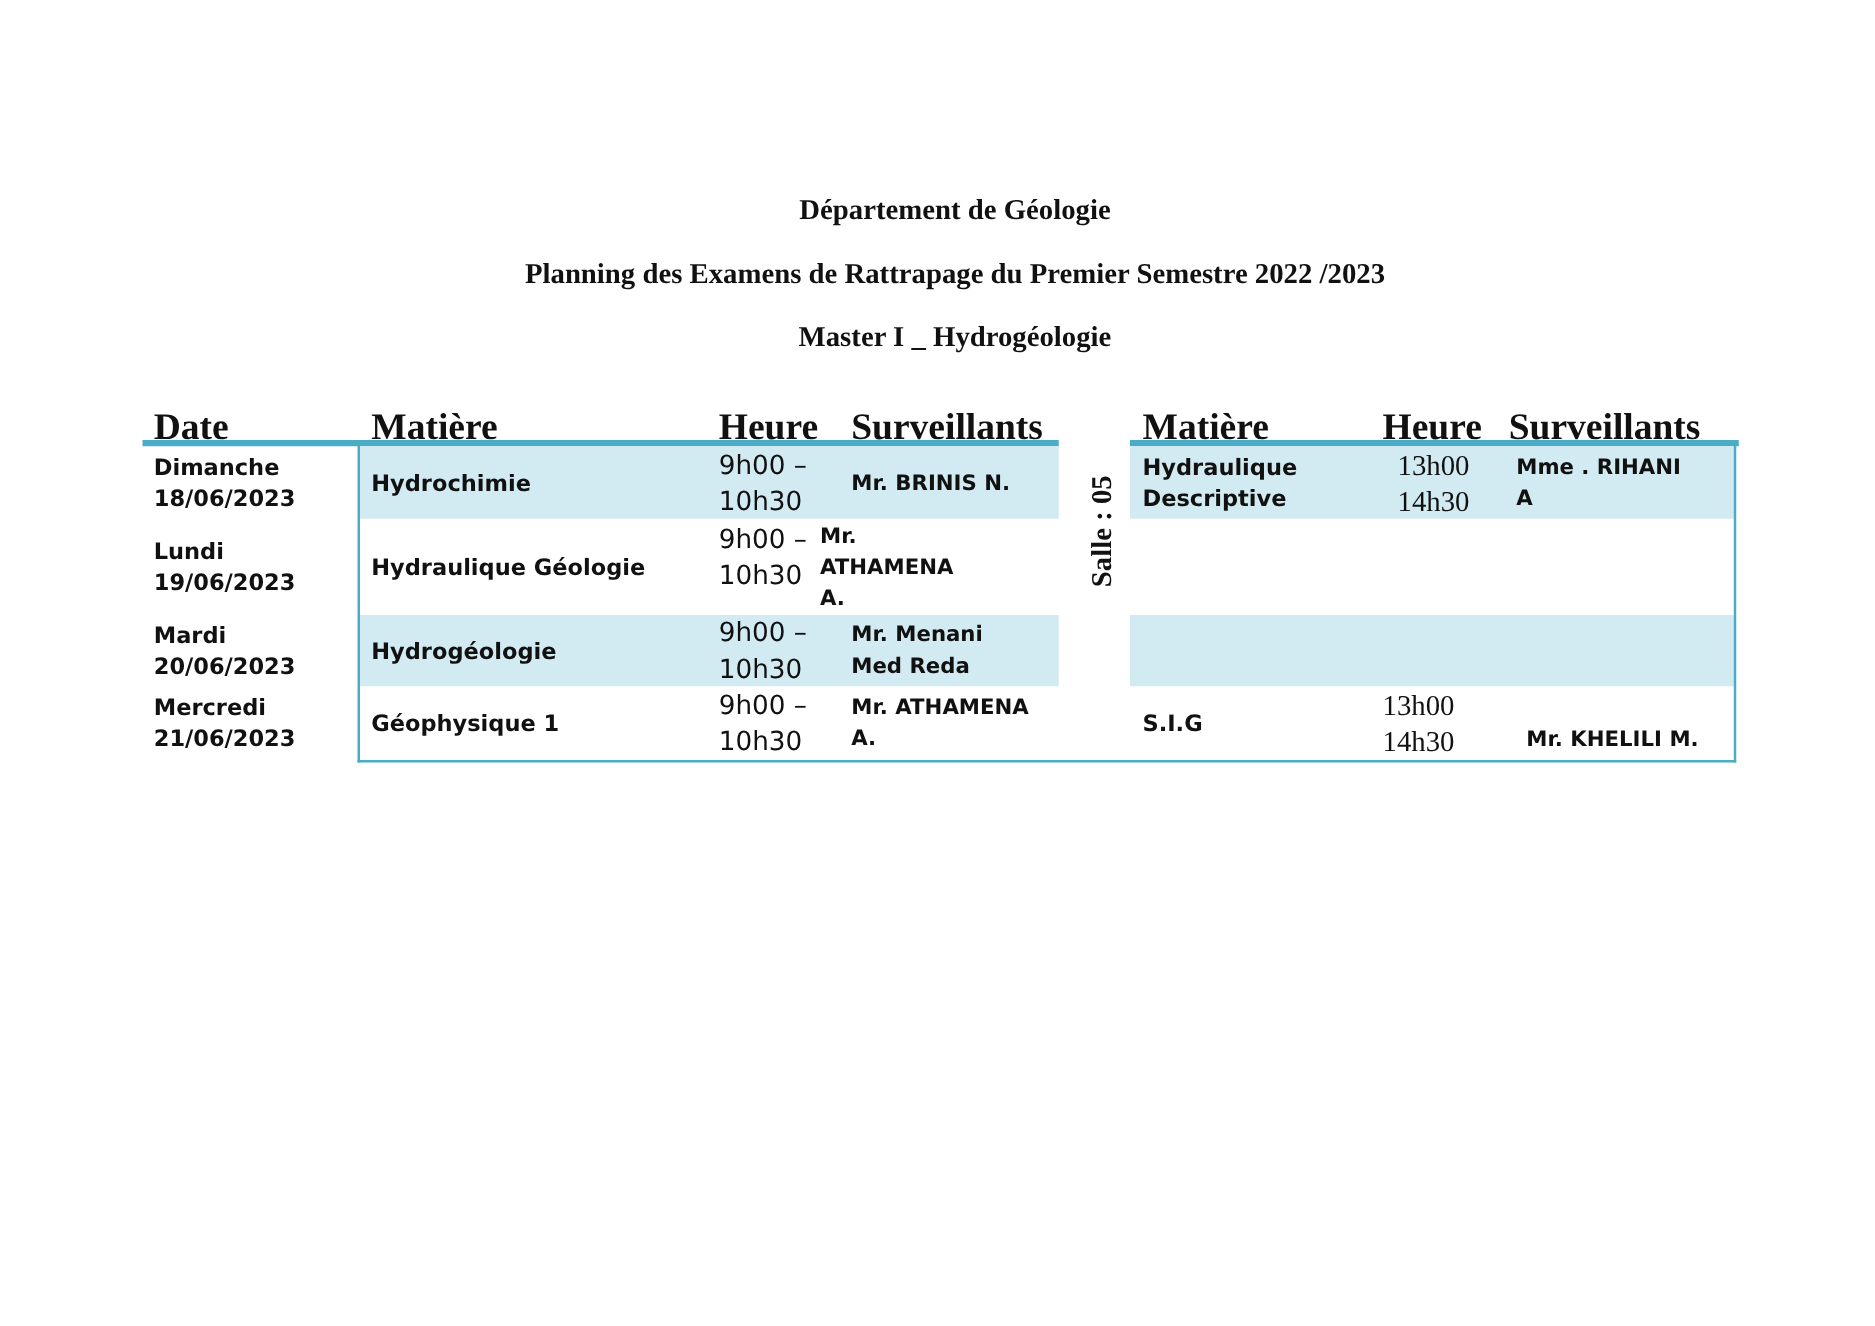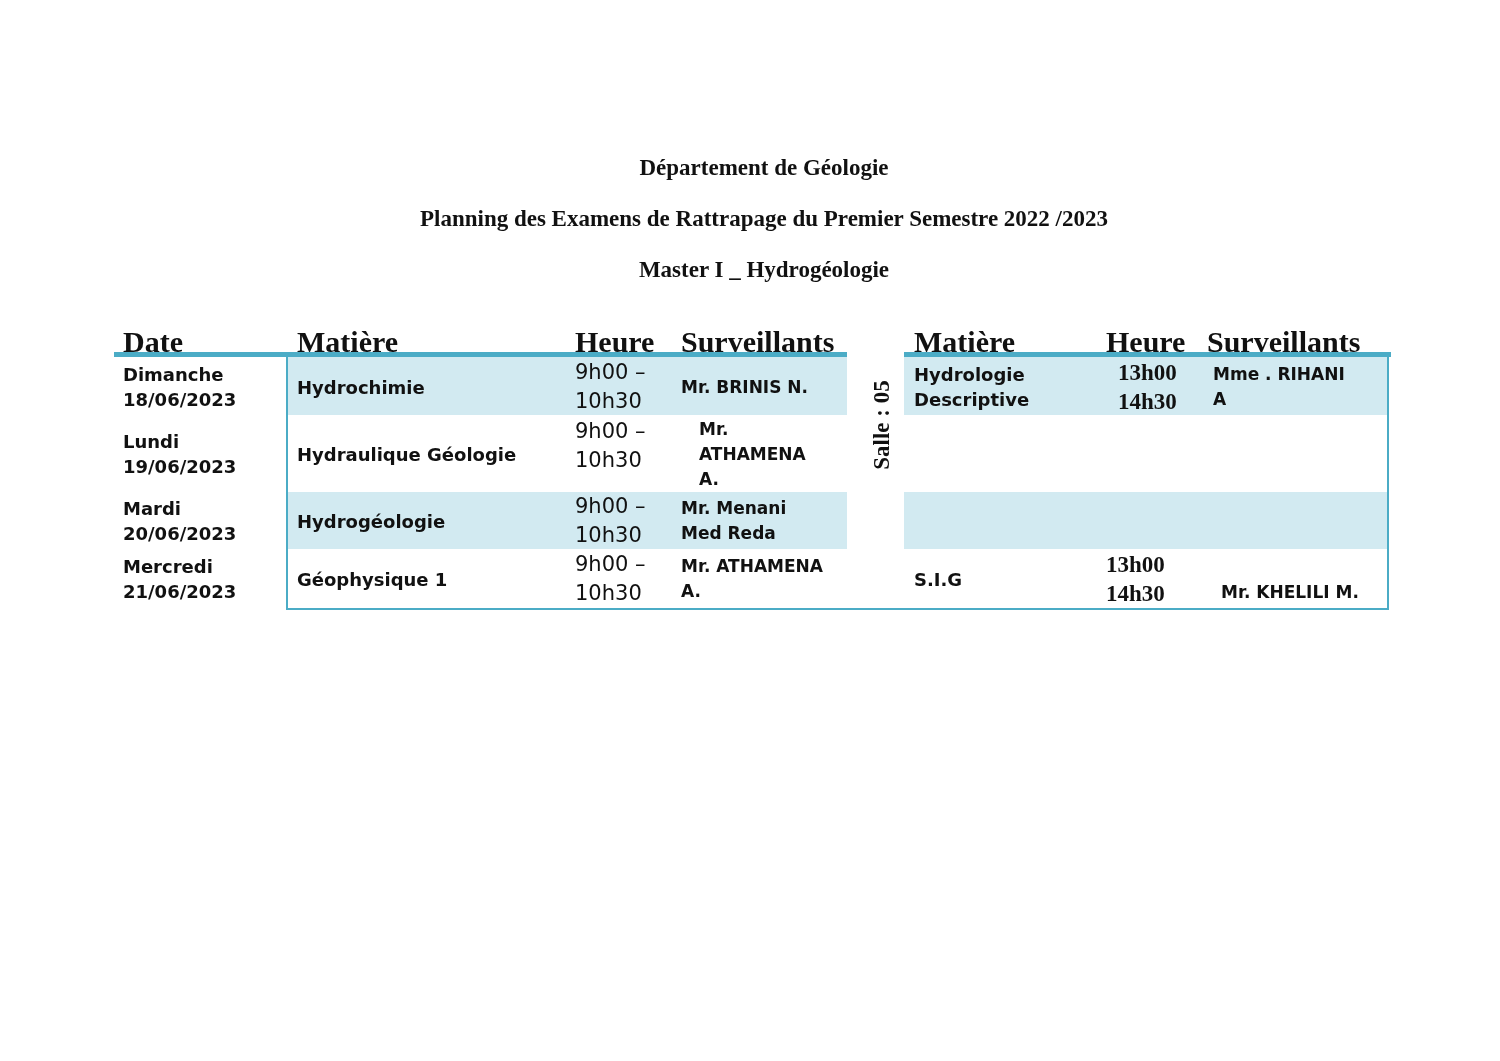--- a/index.html
+++ b/index.html
@@ -40,21 +40,21 @@
     .cell {
       position: absolute; display: flex; align-items: center;
       font-family: "DejaVu Sans", sans-serif; font-weight: bold; font-size: 17px; line-height: 25px; color: #111;
     }
     .cell.date { font-size: 18px; }
     .cell.mat  { font-size: 18px; }
     .cell.time {
       font-family: "DejaVu Sans", sans-serif; font-weight: normal; font-size: 21px; line-height: 29px;
     }
     .cell.time2 {
-      font-family: "Liberation Serif", serif; font-weight: bold; font-size: 23px; line-height: 29px;
+      font-family: "Liberation Serif", serif; font-weight: normal; font-size: 23px; line-height: 29px;
     }
     .cell.surv { font-size: 17px; line-height: 25px; }
     .cell .txt { white-space: pre-line; }
 
     .salle {
       position: absolute; left: 862px; top: 360px; width: 40px; height: 130px;
       display: flex; align-items: center; justify-content: center;
     }
     .salle span {
       display: inline-block; transform: rotate(-90deg); white-space: nowrap;
@@ -101,21 +101,21 @@
         <span class="txt">Hydrochimie</span>
       </div>
     <div class="cell time" style="left:575px; top:358px; height:58px;">
         <span class="txt">9h00 –
 10h30</span>
       </div>
     <div class="cell surv" style="left:681px; top:361px; height:52px;">
         <span class="txt">Mr. BRINIS N.</span>
       </div>
     <div class="cell mat" style="left:914px; top:361px; height:52px;">
-        <span class="txt">Hydrologie
+        <span class="txt">Hydraulique
 Descriptive</span>
       </div>
     <div class="cell time2" style="left:1118px; top:358px; height:58px;">
         <span class="txt">13h00
 14h30</span>
       </div>
     <div class="cell surv" style="left:1213px; top:361px; height:52px;">
         <span class="txt">   Mme .  RIHANI
  A</span>
       </div>
@@ -126,21 +126,21 @@
         <span class="txt">Lundi
 19/06/2023</span>
       </div>
     <div class="cell mat" style="left:297px; top:428px; height:52px;">
         <span class="txt">Hydraulique Géologie</span>
       </div>
     <div class="cell time" style="left:575px; top:417px; height:58px;">
         <span class="txt">9h00 –
 10h30</span>
       </div>
-    <div class="cell surv" style="left:699px; top:416px; height:76px;">
+    <div class="cell surv" style="left:656px; top:416px; height:76px;">
         <span class="txt">Mr.
 ATHAMENA
 A.</span>
       </div>
   </div>
 
   <div>
     <div class="cell date" style="left:123px; top:495px; height:52px;">
         <span class="txt">Mardi
 20/06/2023</span>

